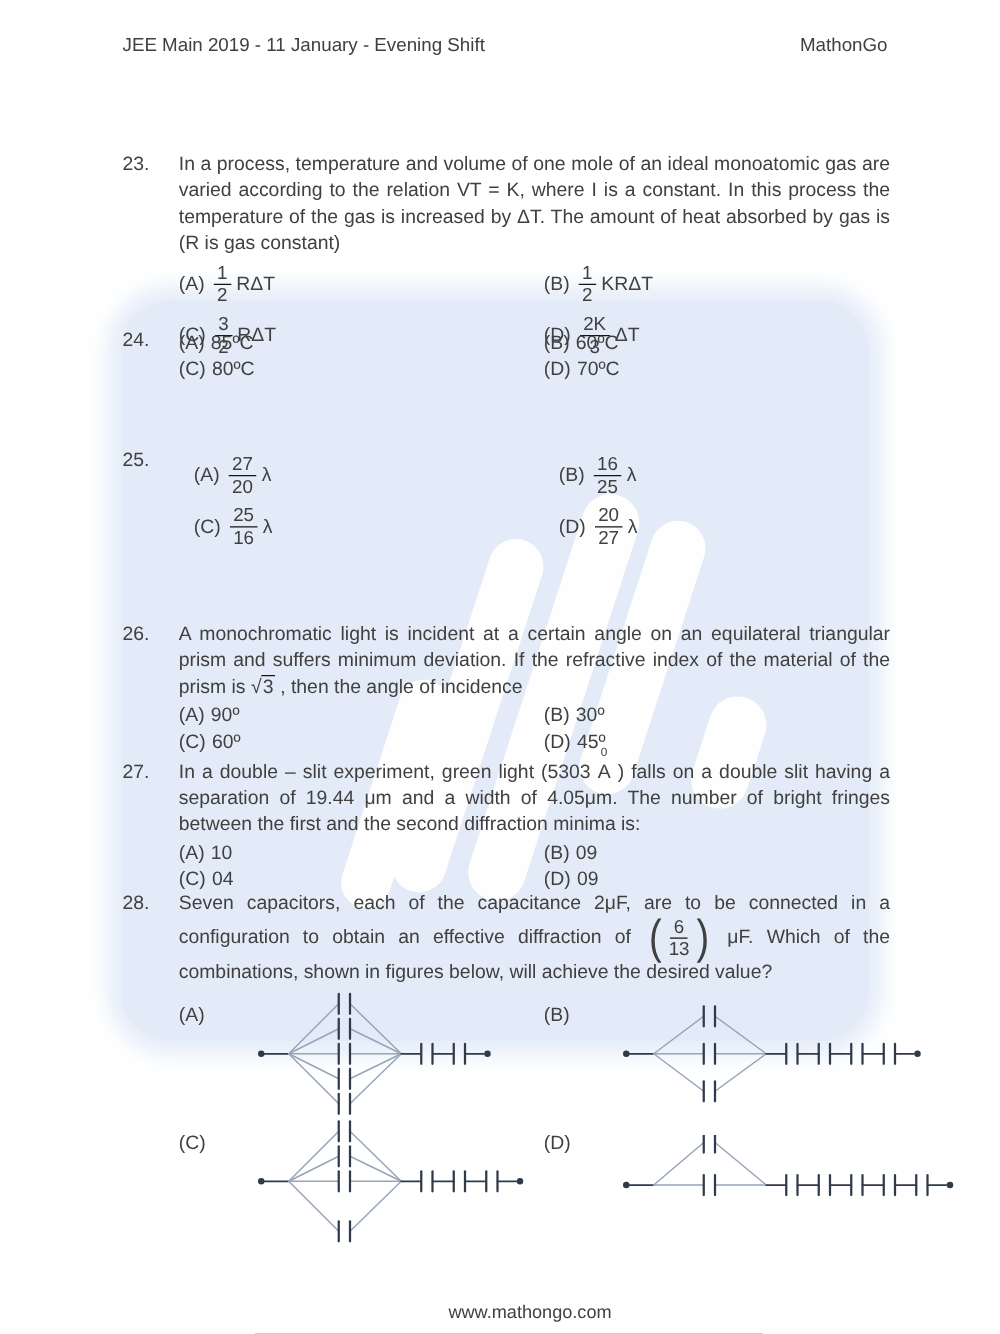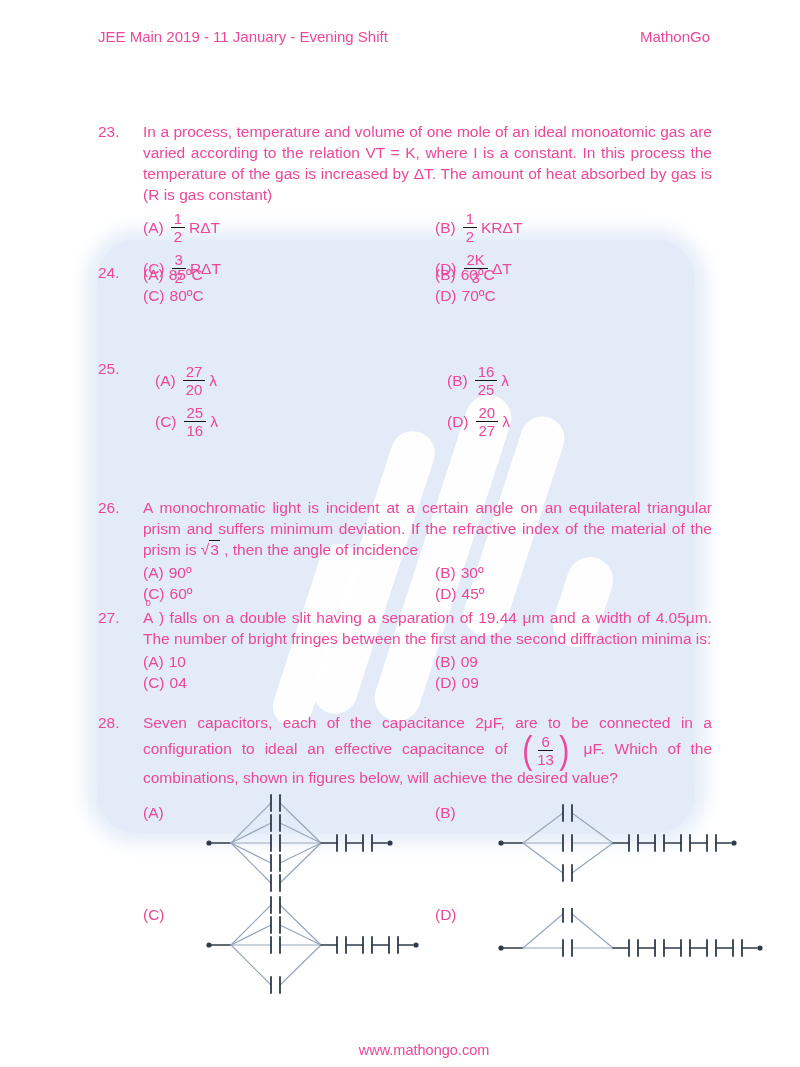--- a/index.html
+++ b/index.html
@@ -2,21 +2,21 @@
 <html><head>
 <meta charset="utf-8">
 <style>
   html,body{margin:0;padding:0;background:#888;}
   .page{
     position:relative;
     width:800px;height:1067px;
     margin:0 auto;
     background:#ffffff;
     font-family:"Liberation Sans","DejaVu Sans",sans-serif;
-    color:#ec4899;
+    color:#404040;
     overflow:hidden;
   }
   
   .blob{
     position:absolute;left:97px;top:240px;width:598px;height:593px;
     border-radius:40px;
     background:#e2ebf7;
     box-shadow:0 0 18px 10px rgba(222,233,247,0.85);
     z-index:0;
   }
@@ -231,21 +231,21 @@
             <span class="opt-label">(D)</span>
             <span>45º</span>
           </div>
       </div>
     </div>
   </div>
 
   <div class="question q27">
     <div class="qnum">27.</div>
     <div>
-      <div class="stem"><span class="angstrom"><span class="ang-ring">0</span><span>A</span></span><span> ) falls on a double slit having a separation of 19.44 μm and a width of 4.05μm. The number of bright fringes between the first and the second diffraction minima is:</span></div>
+      <div class="stem"><span>In a double – slit experiment, green light (5303 </span><span class="angstrom"><span class="ang-ring">0</span><span>A</span></span><span> ) falls on a double slit having a separation of 19.44 μm and a width of 4.05μm. The number of bright fringes between the first and the second diffraction minima is:</span></div>
       <div class="opts">
         <div class="opt">
             <span class="opt-label">(A)</span>
             <span>10</span>
           </div>
         <div class="opt">
             <span class="opt-label">(B)</span>
             <span>09</span>
           </div>
         <div class="opt">
@@ -258,21 +258,21 @@
           </div>
       </div>
     </div>
   </div>
 
   <div class="question q28">
     <div class="qnum">28.</div>
     <div>
       <div class="stem">
         <span>Seven capacitors, each of the capacitance 2μF, are to be connected in a configuration to</span>
-        <span>ideal an effective capacitance of</span>
+        <span>obtain an effective diffraction of</span>
         <span class="bigfrac">
             <span class="paren">(</span>
             <span class="frac">
               <span class="num">6</span>
               <span class="den">13</span>
             </span>
             <span class="paren">)</span>
           </span>
         <span>μF. Which of the combinations, shown in figures</span>
         <span>below, will achieve the desired value?</span>

